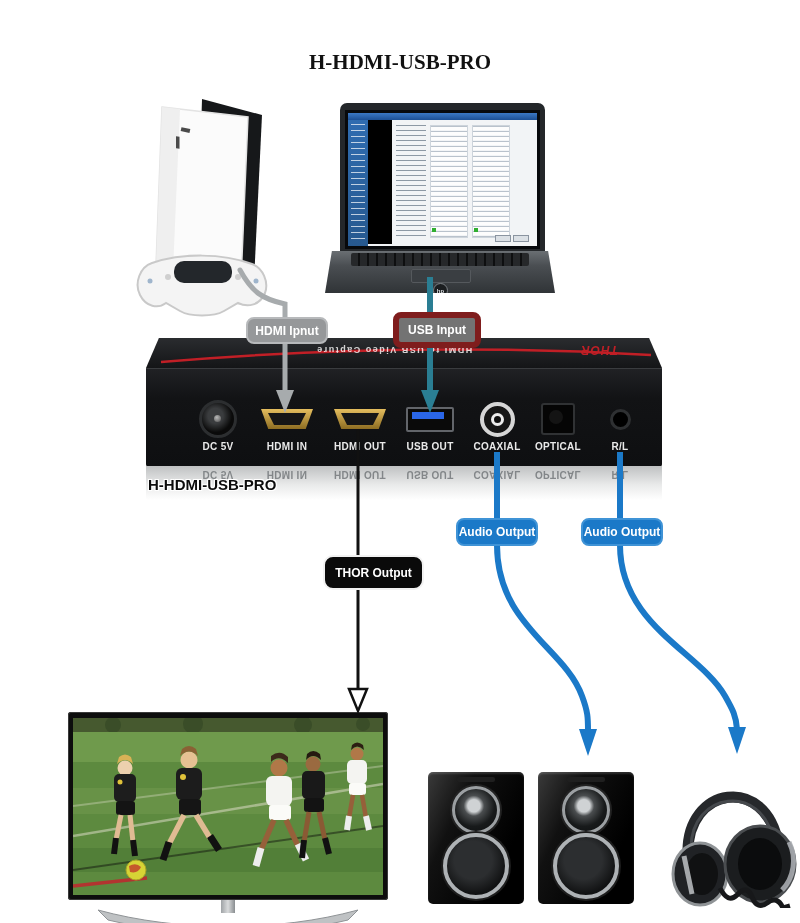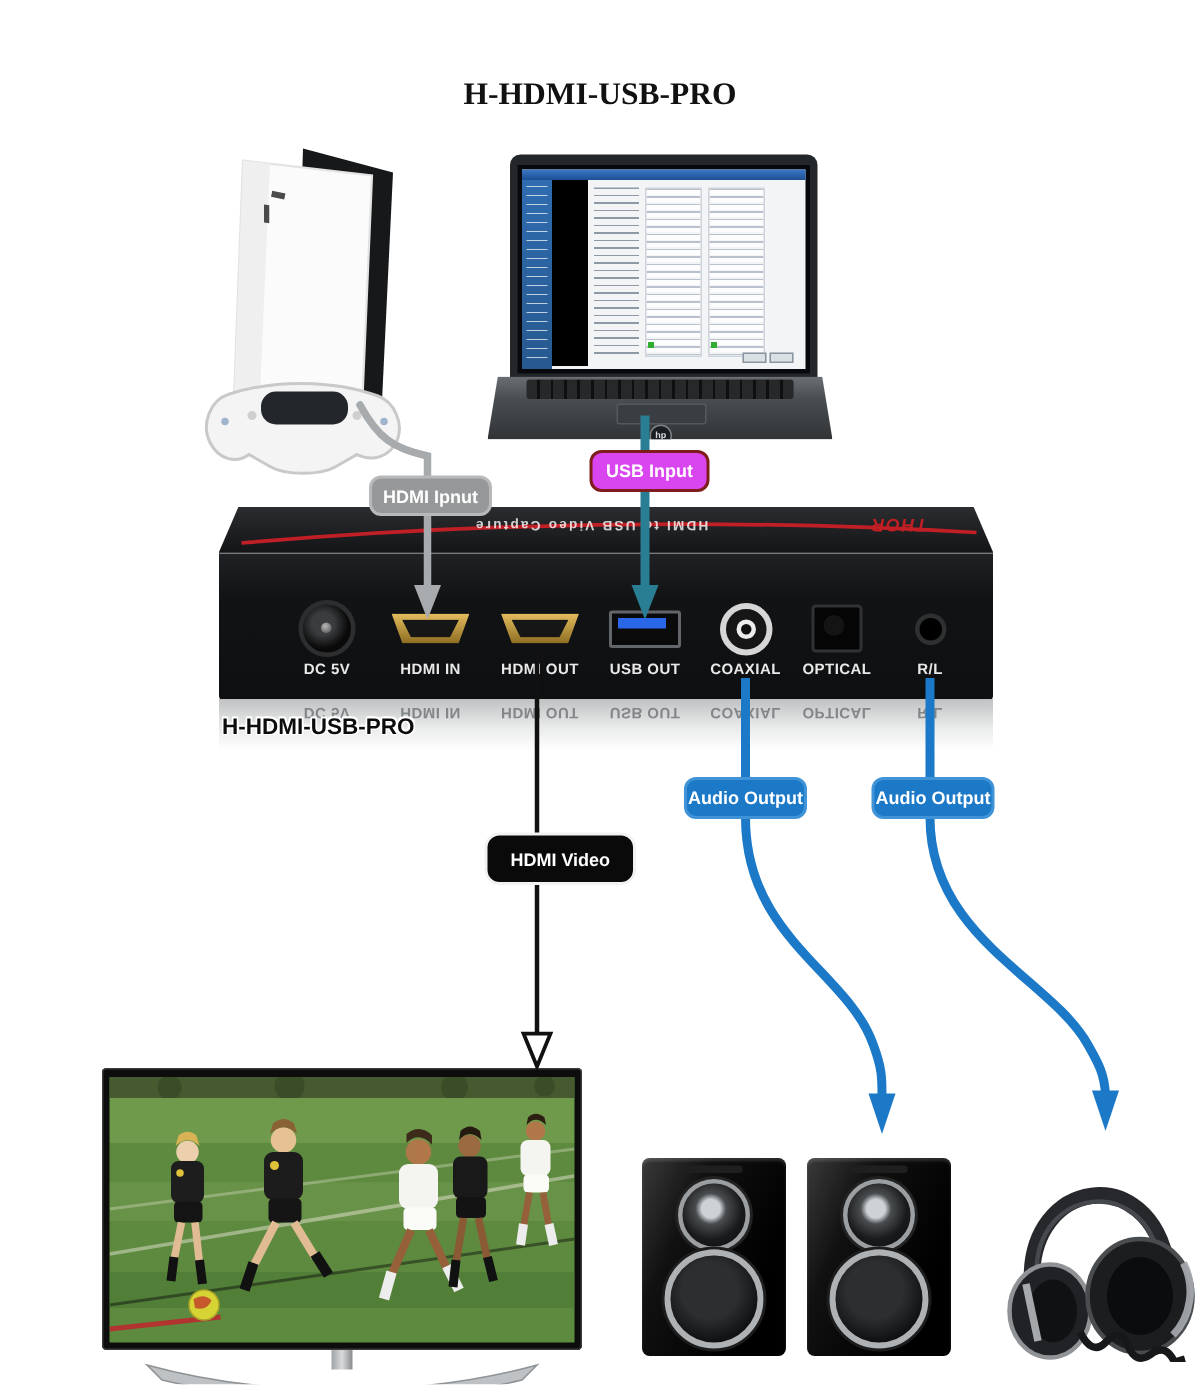--- a/index.html
+++ b/index.html
@@ -8,21 +8,21 @@
   
   .title{position:absolute;left:0;top:4px;width:800px;text-align:center;
          font-family:"Liberation Serif",serif;font-weight:bold;font-size:28px;color:#111;
          letter-spacing:.5px;white-space:nowrap;}
   .subtitle{position:absolute;left:0;top:50px;width:800px;text-align:center;
          font-family:"Liberation Serif",serif;font-weight:bold;font-size:21px;color:#111;}
   
   .pill{position:absolute;display:flex;align-items:center;justify-content:center;
         font-weight:bold;color:#fff;border-radius:8px;z-index:7;font-size:12px;}
   .pill-gray{left:246px;top:301px;width:78px;height:23px;background:#96989a;border:2px solid #b7b9bb;margin-top:16px;}
-  .pill-teal{left:393px;top:300px;width:76px;height:24px;background:#d946ef;border:2px solid #7f1d1d;}
+  .pill-teal{left:393px;top:312px;width:76px;height:24px;background:#737373;border:6px solid #7f1d1d;}
   .pill-blue1{left:456px;top:518px;width:78px;height:24px;background:#1b79c8;border:2px solid #3f93d6;}
   .pill-blue2{left:581px;top:518px;width:78px;height:24px;background:#1b79c8;border:2px solid #3f93d6;}
   .pill-black{left:323px;top:555px;width:97px;height:31px;background:#0a0a0a;border:2px solid #f2f2f2;border-radius:10px;}
   
   .device{position:absolute;left:146px;top:338px;width:516px;height:162px;z-index:3;}
   .dev-top{position:absolute;left:0;top:0;width:516px;height:30px;
            clip-path:polygon(2.5% 0,97.5% 0,100% 100%,0 100%);
            background:linear-gradient(180deg,#2a2c2f,#141517);}
   .dev-top svg{position:absolute;inset:0;}
   .dev-top-text{position:absolute;left:110px;right:130px;top:7px;text-align:center;
@@ -253,21 +253,21 @@
     <polygon points="728,727 746,727 737,754" fill="#1b79c8"></polygon>
 
     <path d="M358,430 L358,692" stroke="#111" stroke-width="3" fill="none"></path>
     <path d="M349,689 L358,711 L367,689 Z" fill="#fff" stroke="#111" stroke-width="2.5"></path>
   </svg>
 
   <div class="pill pill-gray">HDMI Ipnut</div>
   <div class="pill pill-teal">USB Input</div>
   <div class="pill pill-blue1">Audio Output</div>
   <div class="pill pill-blue2">Audio Output</div>
-  <div class="pill pill-black">HDMI Video</div>
+  <div class="pill pill-black">THOR Output</div>
 
   <div class="tv">
     <div class="tv-bezel">
       <div class="tv-screen">
         <svg width="310" height="177" viewBox="0 0 310 177">
           <rect width="310" height="177" fill="#5d8a3f"></rect>
           <rect width="310" height="14" fill="#46592f"></rect>
           <circle cx="40" cy="7" r="8" fill="#3a4d28"></circle>
             <circle cx="120" cy="6" r="10" fill="#3a4d28"></circle>
           <circle cx="230" cy="7" r="9" fill="#3a4d28"></circle>

